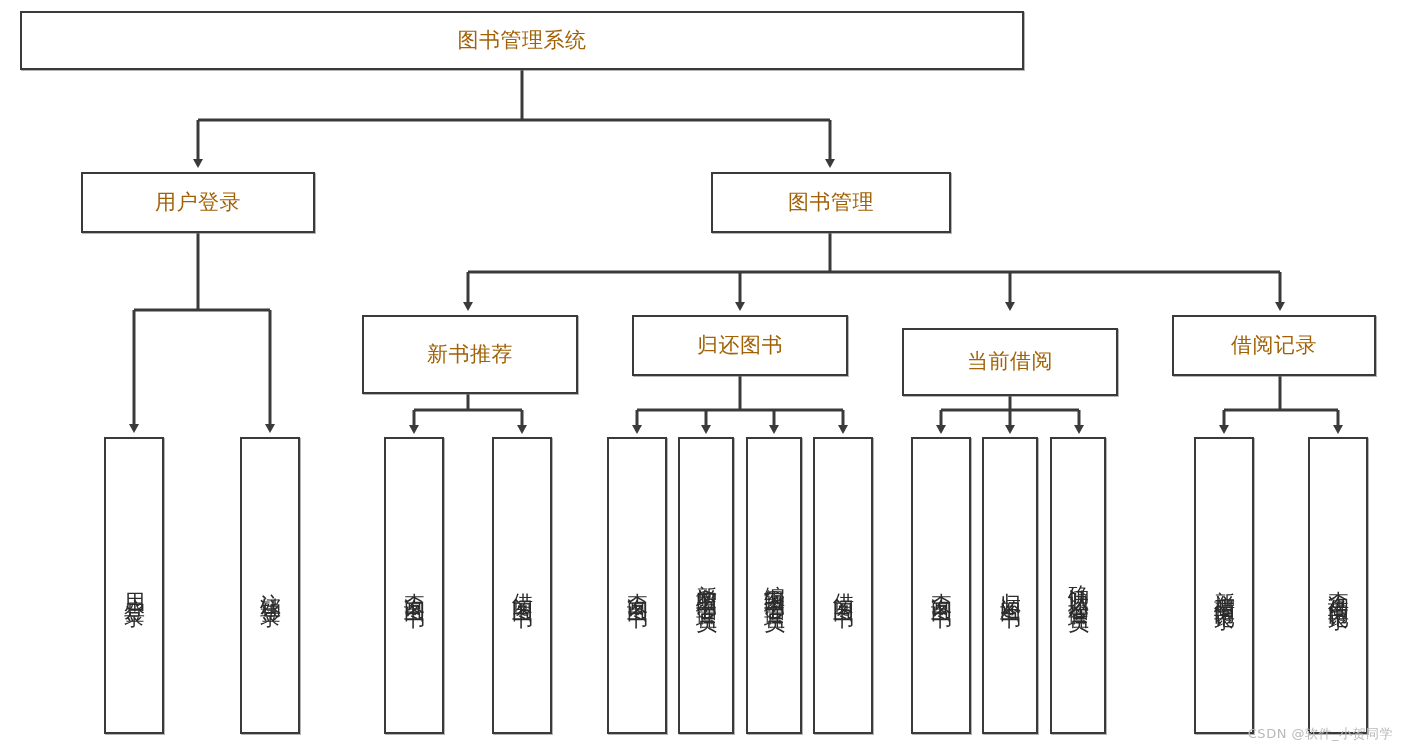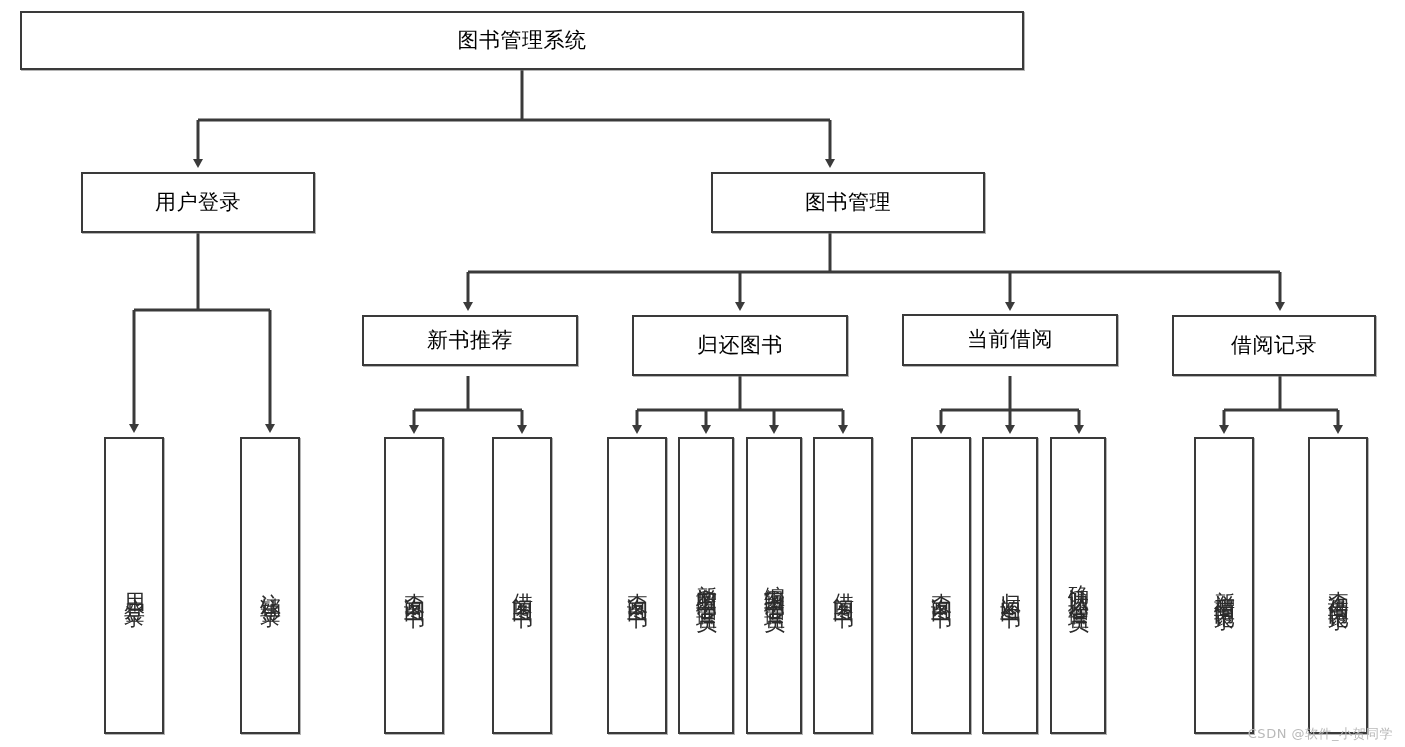--- a/index.html
+++ b/index.html
@@ -18,21 +18,21 @@
     box-sizing:border-box;
     background:#ffffff;
     border:2px solid #3a3a3a;
     box-shadow:1px 1px 0 rgba(120,120,120,.55);
     display:flex;
     align-items:center;
     justify-content:center;
   }
   .node .lbl{
     font-size:21px;
-    color:#000000;
+    color:#a16207;
     line-height:1.12;
     letter-spacing:.5px;
     white-space:nowrap;
   }
   
   .leaf{
     position:absolute;
     box-sizing:border-box;
     background:#ffffff;
     border:2px solid #3a3a3a;
@@ -121,33 +121,33 @@
   </svg>
 
   <div class="node" style="left:20px;top:11px;width:1004px;height:59px;">
     <span class="lbl">图书管理系统</span>
   </div>
 
   <div class="node" style="left:81px;top:172px;width:234px;height:61px;">
     <span class="lbl">用户登录</span>
   </div>
 
-  <div class="node" style="left:711px;top:172px;width:274px;height:61px;">
+  <div class="node" style="left:711px;top:172px;width:240px;height:61px;">
     <span class="lbl">图书管理</span>
   </div>
 
-  <div class="node" style="left:362px;top:315px;width:216px;height:51px;">
+  <div class="node" style="left:362px;top:315px;width:216px;height:79px;">
     <span class="lbl">新书推荐</span>
   </div>
 
   <div class="node" style="left:632px;top:315px;width:216px;height:61px;">
     <span class="lbl">归还图书</span>
   </div>
 
-  <div class="node" style="left:902px;top:314px;width:216px;height:52px;align-items:center;">
+  <div class="node" style="left:902px;top:328px;width:216px;height:68px;align-items:center;">
     <span class="lbl">当前借阅</span>
   </div>
 
   <div class="node" style="left:1172px;top:315px;width:204px;height:61px;">
     <span class="lbl">借阅记录</span>
   </div>
 
   <div class="leaf" style="left:104px;top:437px;width:60px;height:297px;">
     <span class="lbl">用户登录</span>
   </div>

